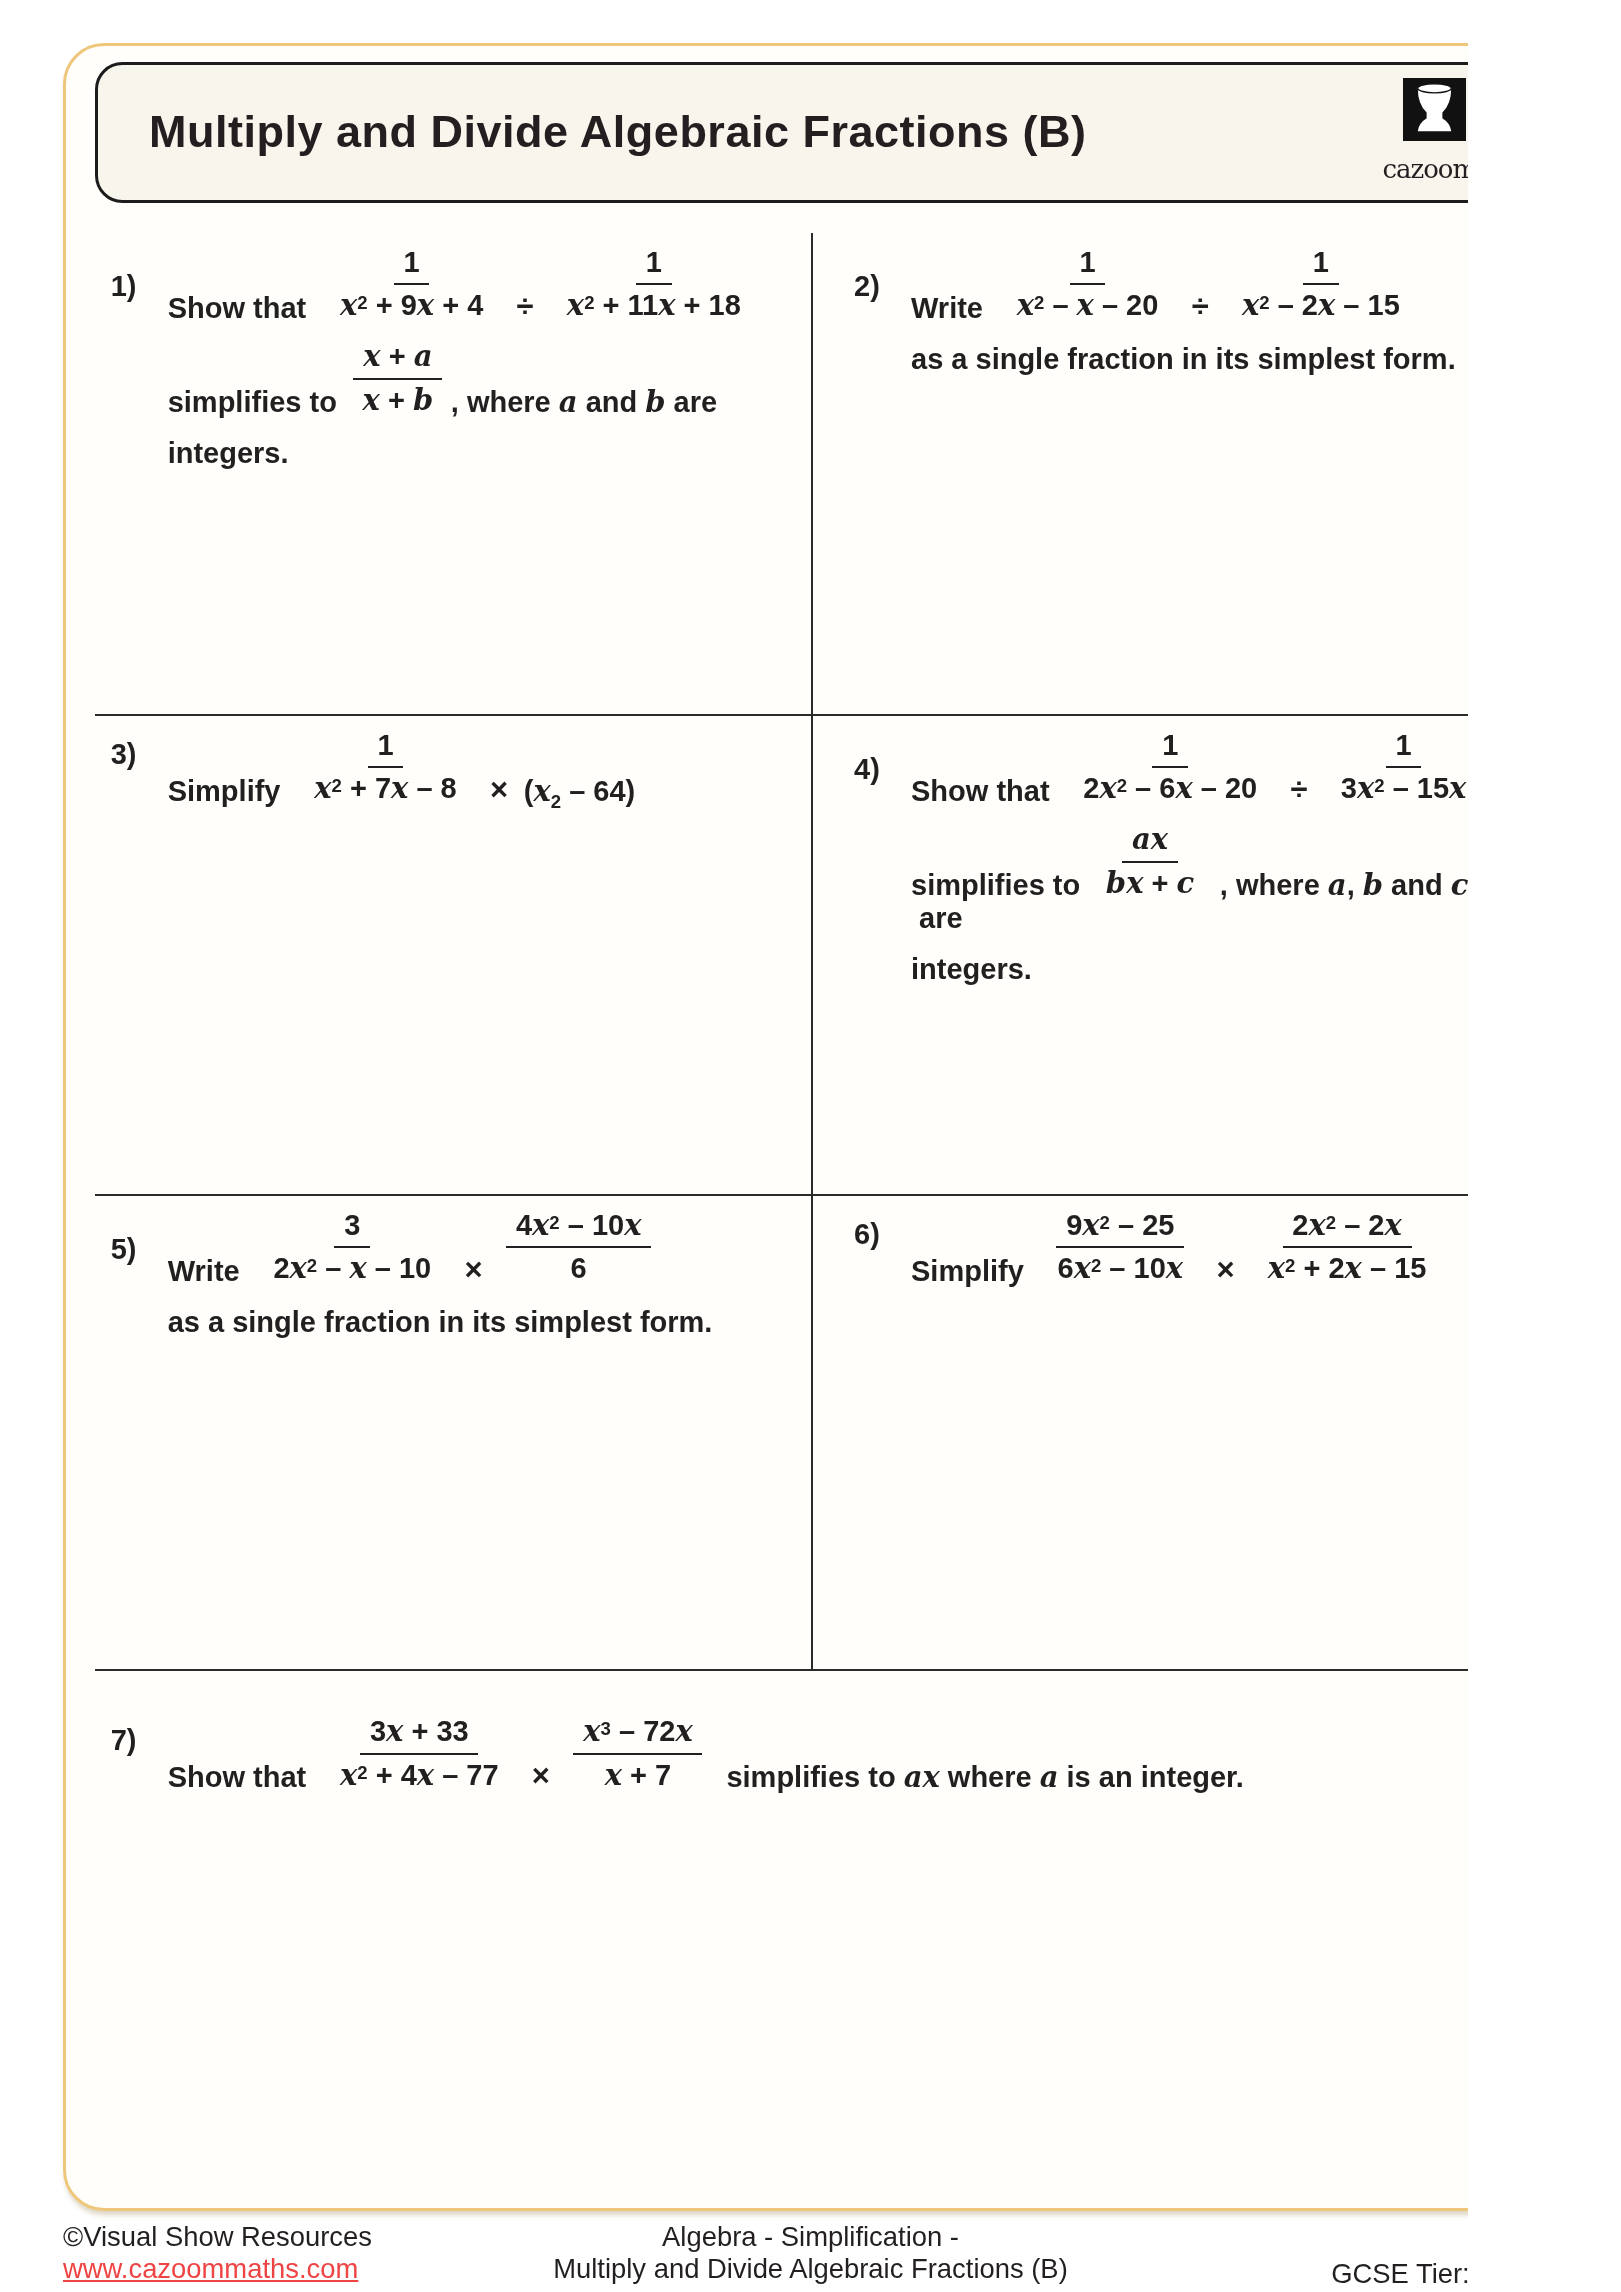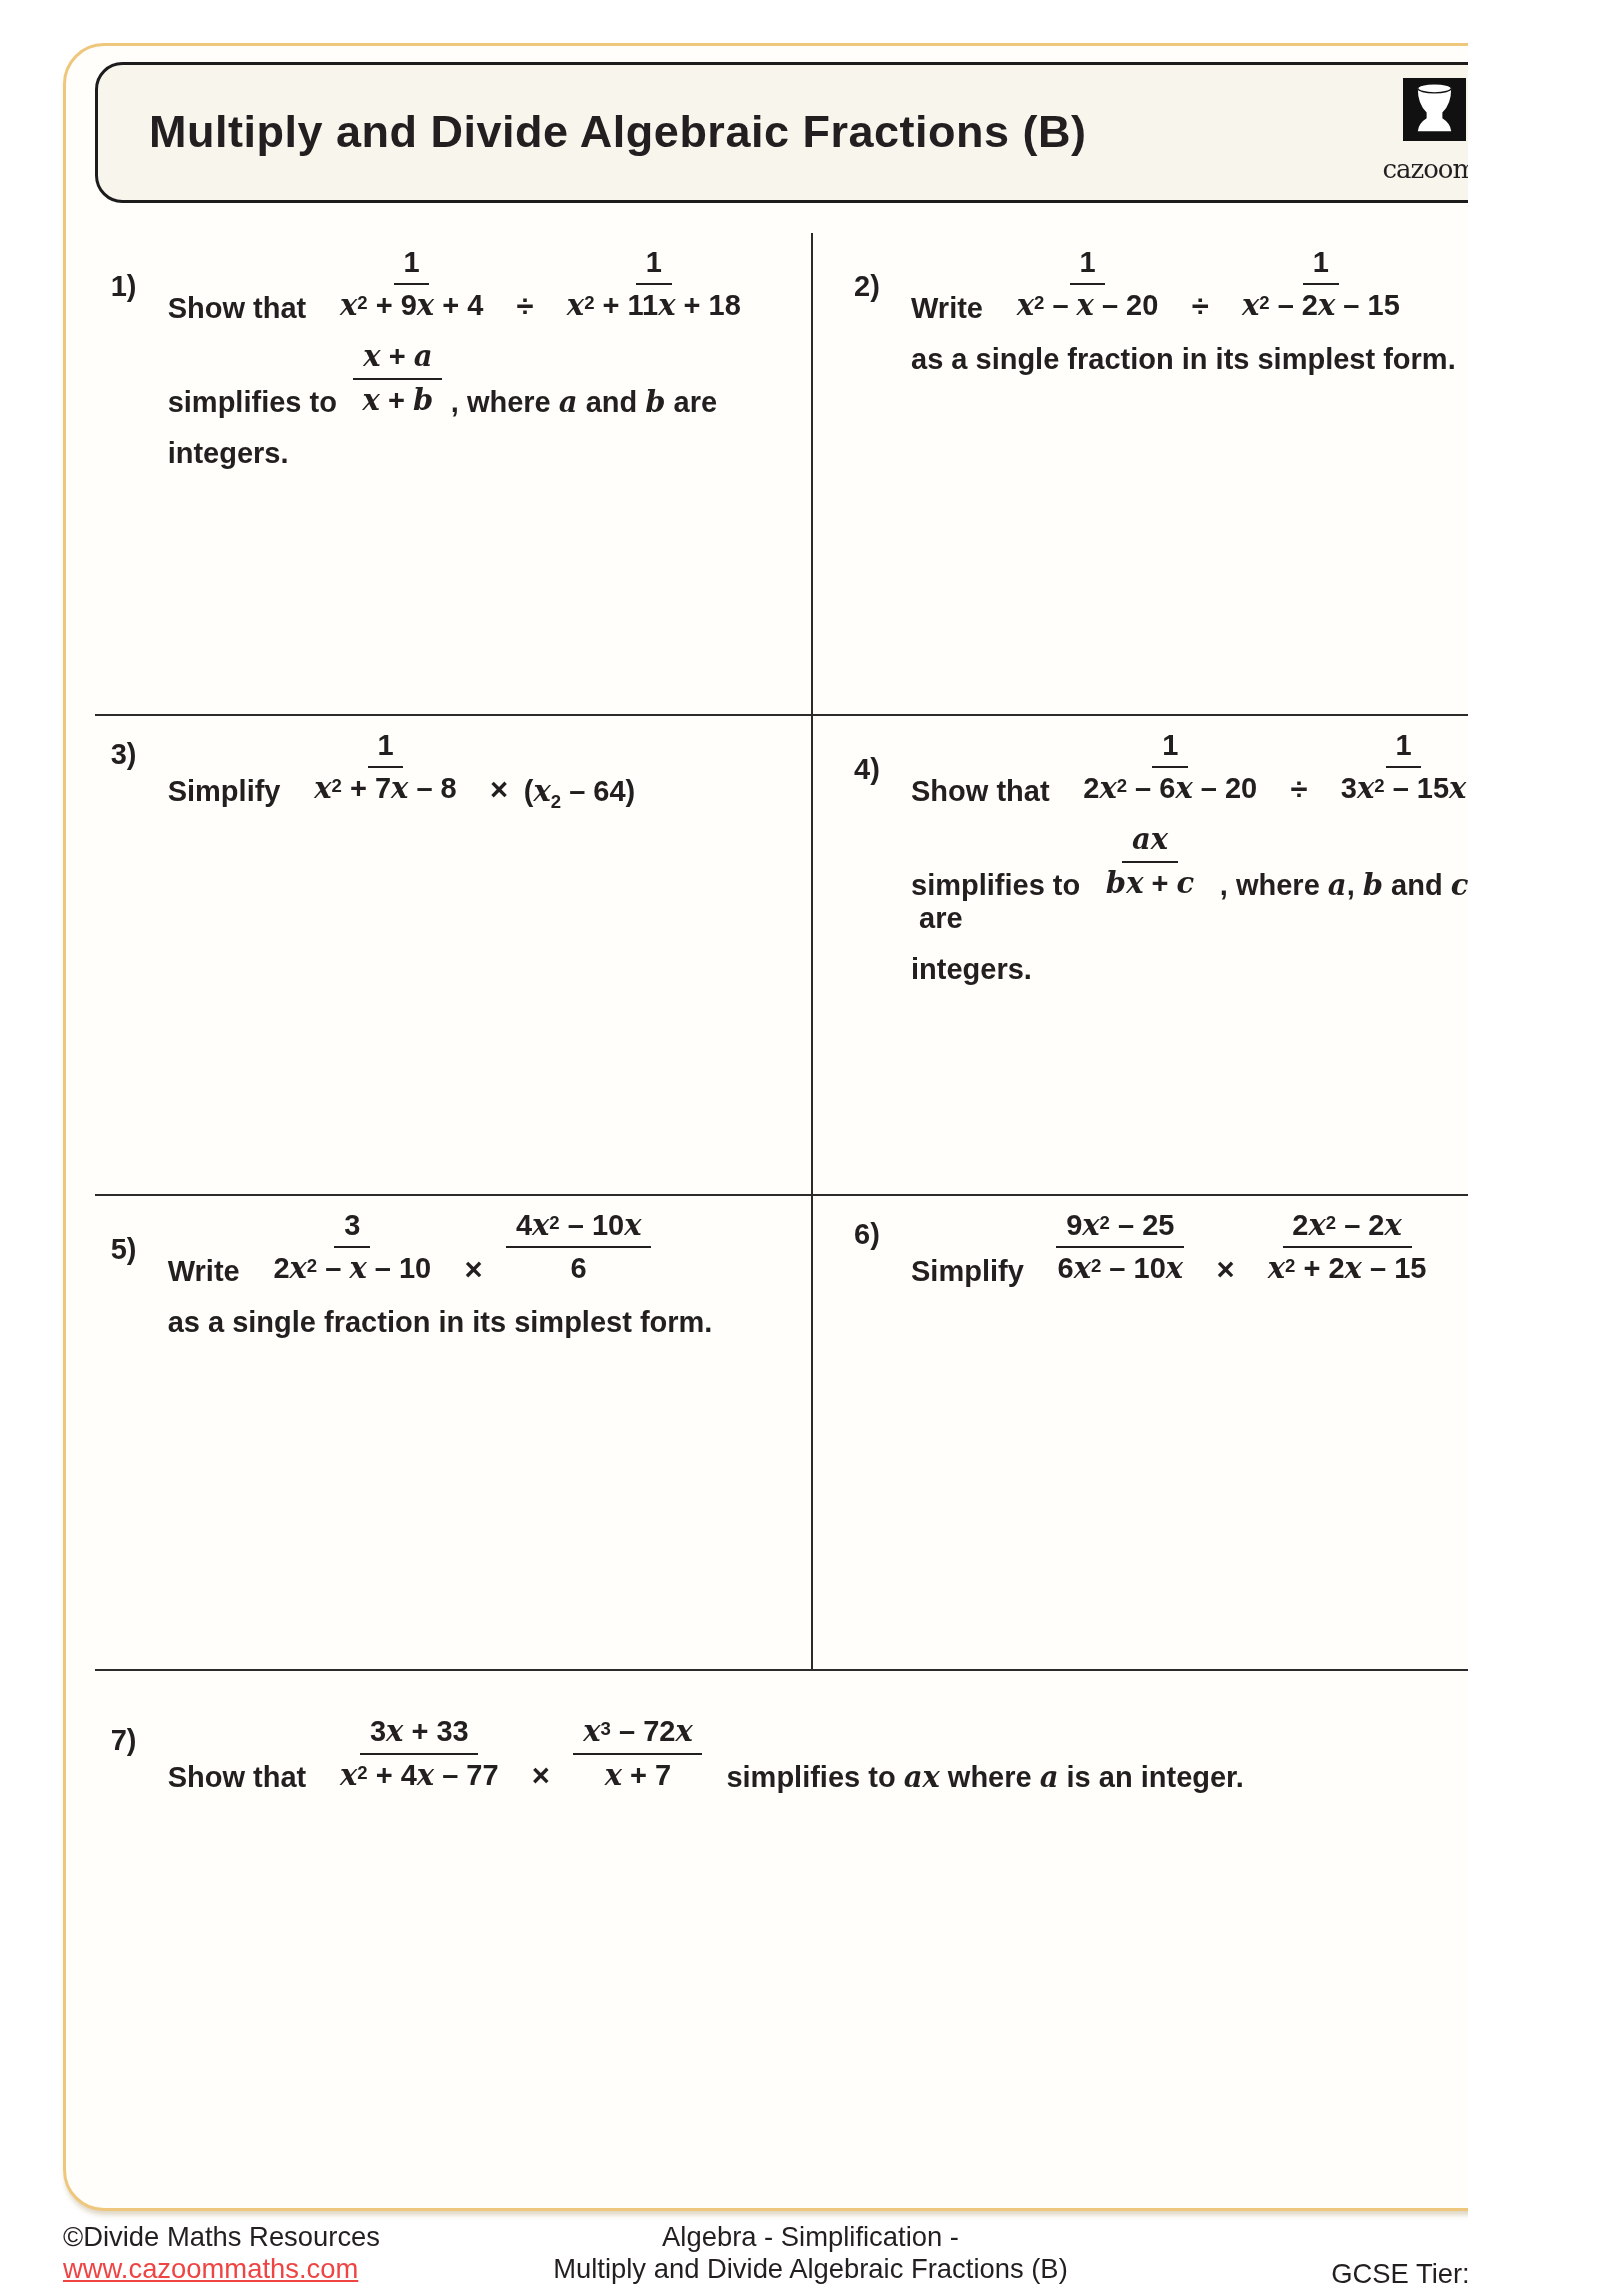--- a/index.html
+++ b/index.html
@@ -398,21 +398,21 @@
                 </div>
               </div>
             </div>
           </div>
       </div>
     </div>
   </div>
 
   <div class="footer">
     <div class="footer-left">
-      <div>©Divide Maths Resources</div>
+      <div>©Visual Show Resources</div>
       <div><a href="#" class="site-link">www.cazoommaths.com</a></div>
     </div>
     <div class="footer-center">
       <div>Algebra - Simplification -</div>
       <div>Multiply and Divide Algebraic Fractions (B)</div>
     </div>
     <div class="footer-right">GCSE Tier: Higher</div>
   </div>
 </div>
 

